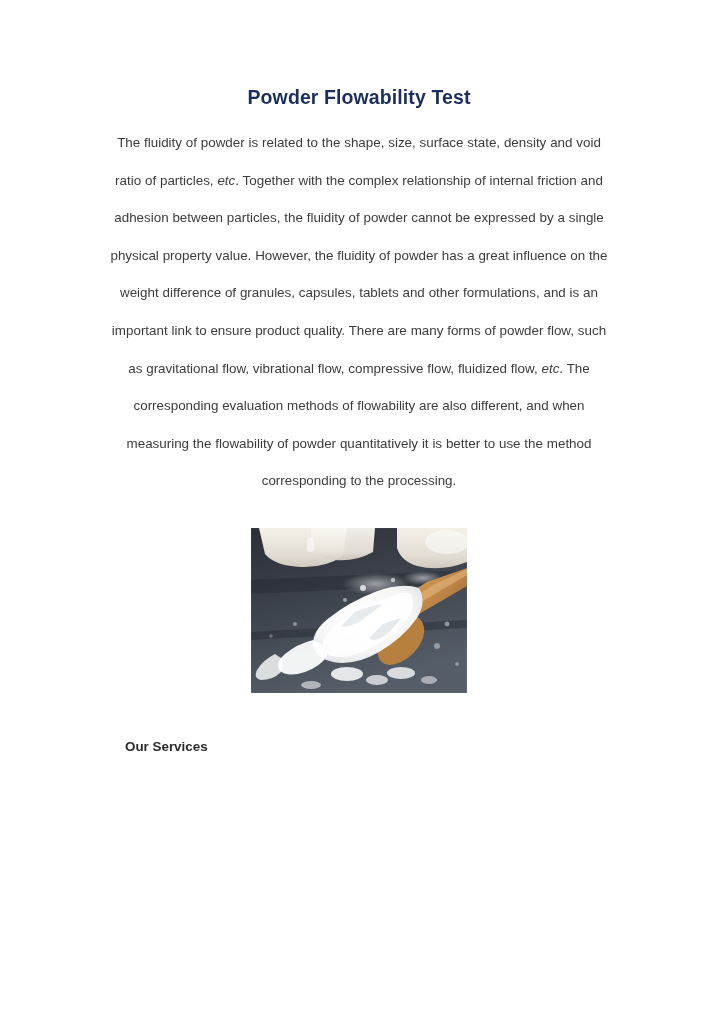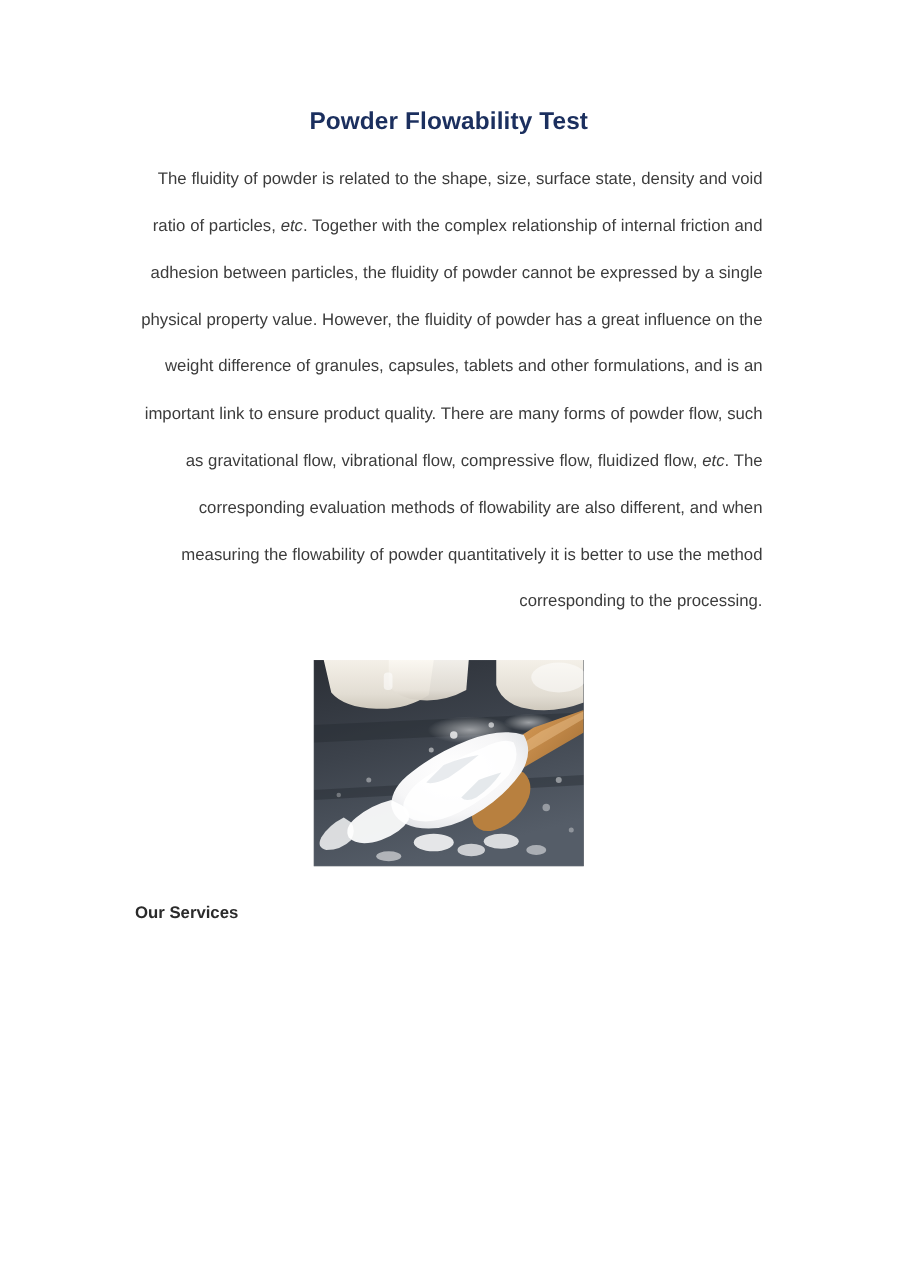--- a/index.html
+++ b/index.html
@@ -39,21 +39,21 @@
     margin: 0 0 14px 0;
     padding: 0;
   }
 
   .body-para {
     font-size: 13.4px;
     color: #3c3c3c;
     line-height: 37.6px;
     margin: 0;
     padding: 0;
-    text-align: right;
+    text-align: center;
     word-spacing: 0.1px;
   }
 
   .body-para em {
     font-style: italic;
   }
 
   .figure-wrap {
     margin-top: 28px;
     display: flex;
@@ -71,21 +71,21 @@
   .photo svg {
     display: block;
     width: 216px;
     height: 165px;
   }
 
   .section-heading {
     font-size: 13.4px;
     font-weight: bold;
     color: #2b2b2b;
-    margin: 0;
+    margin: 17px;
     padding: 0;
     line-height: 22px;
   }
 
   .gap-before-heading { height: 26px; }
   .gap-after-heading  { height: 30px; }
 
   .strong-inline { font-weight: bold; color: #2b2b2b; }
 </style>
 </head>

